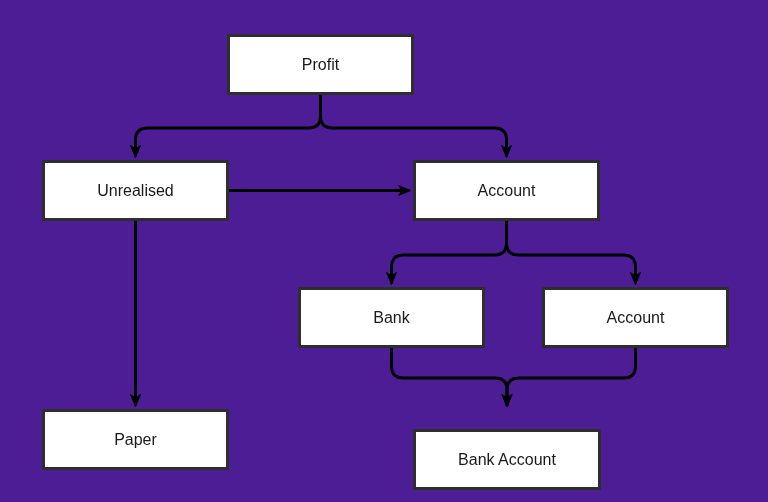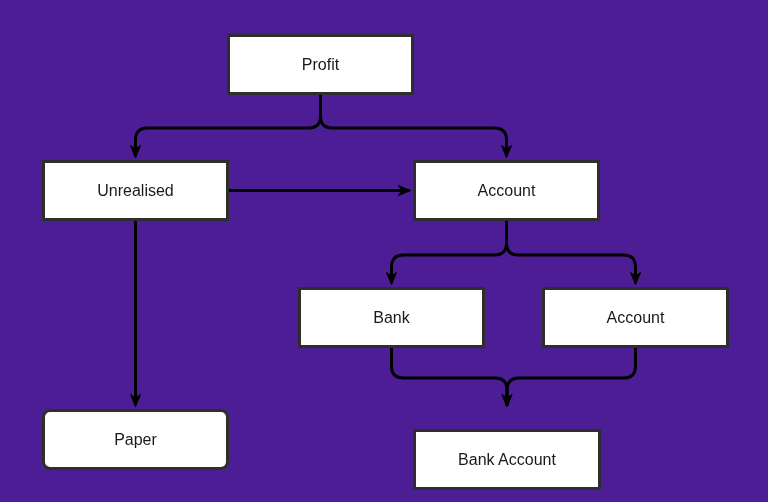--- a/index.html
+++ b/index.html
@@ -44,21 +44,21 @@
     font-size: 16px;
     line-height: 1;
     white-space: nowrap;
   }
   
   .pos-profit       { left: 227px; top: 34px;  }
   .pos-unrealised   { left: 42px;  top: 160px; text-align: center; }
   .pos-realised     { left: 413px; top: 160px; }
   .pos-cash         { left: 298px; top: 287px; }
   .pos-cashflow     { left: 542px; top: 287px; }
-  .pos-paper        { left: 42px;  top: 409px; border-radius: 8px; }
+  .pos-paper        { left: 42px;  top: 409px; }
   .pos-bank-account { left: 413px; top: 409px; width: 188px; margin-top: 20px; }
 </style>
 </head>
 <body>
 
 <div class="canvas">
 
   <svg class="edges-layer" viewBox="0 0 768 502" xmlns="http://www.w3.org/2000/svg">
     <defs>
       <marker id="arrow" markerUnits="userSpaceOnUse" markerWidth="14" markerHeight="12" viewBox="0 0 14 12" refX="12" refY="6" orient="auto">

